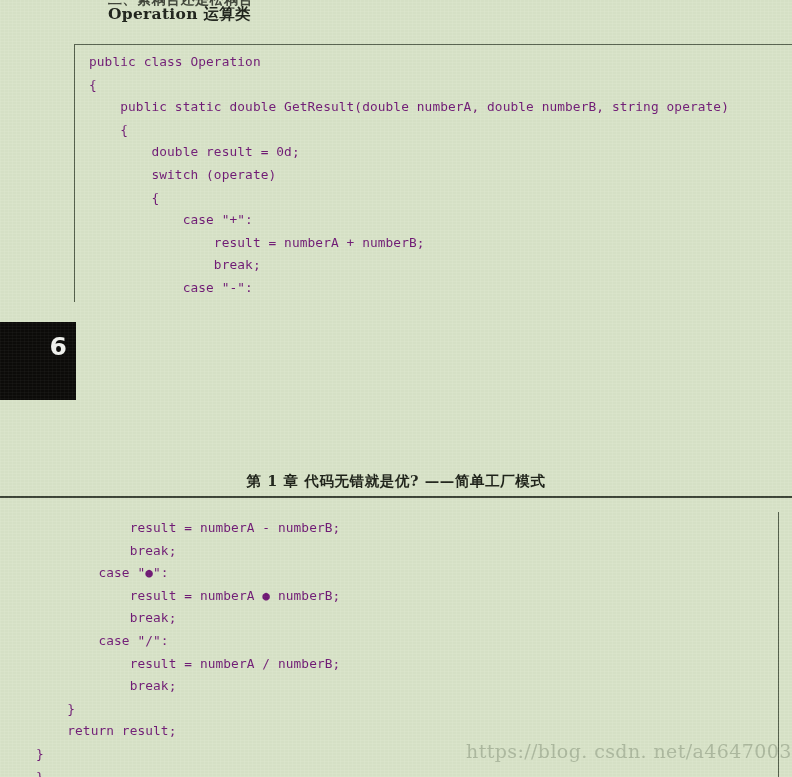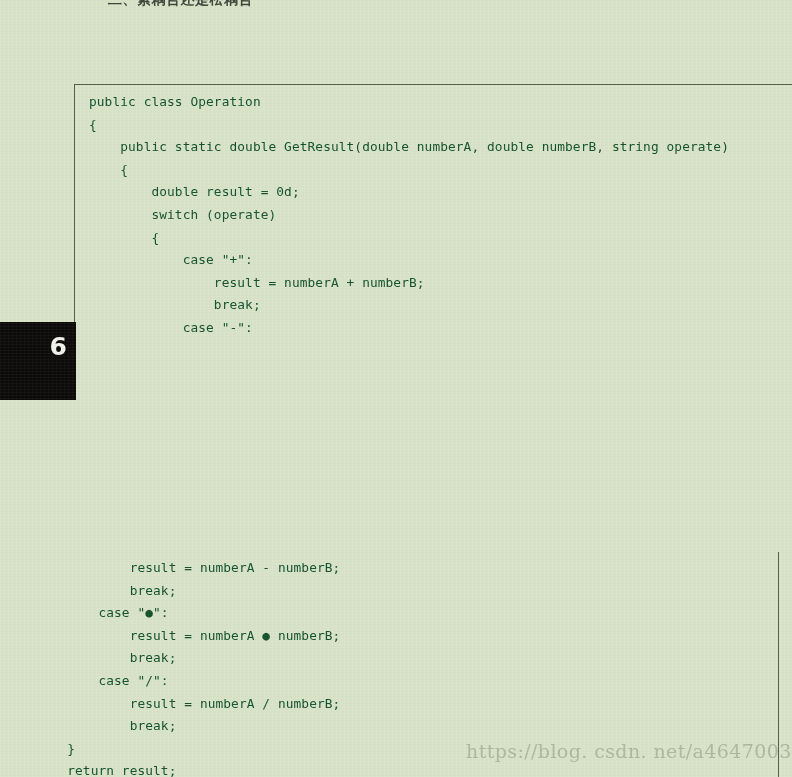--- a/index.html
+++ b/index.html
@@ -58,24 +58,23 @@
     letter-spacing: .3px;
     white-space: nowrap;
   }
 
   
   .code-block {
     position: absolute;
     font-family: "DejaVu Sans Mono", "Liberation Mono", monospace;
     font-size: 12.8px;
     line-height: 22.6px;
-    color: #14532d;
+    color: #701a75;
     white-space: pre;
     letter-spacing: .1px;
-    margin-top: 40px;
   }
 
   #code-block-top {
     left: 74px;
     top: 44px;
     width: 718px;
     height: 258px;
     border-top: 1.3px solid #55604c;
     border-left: 1.3px solid #55604c;
     box-sizing: border-box;
@@ -165,39 +164,44 @@
     z-index: 5;
   }
 </style>
 </head>
 <body style="background: rgb(217, 228, 201);">
 
 <div class="page">
 
   <div class="clipped-line">二、紧耦合还是松耦合</div>
 
+  <div class="section-title">Operation 运算类</div>
 
   <div class="code-block" id="code-block-top">
     <div class="code-text">public class Operation
 {
     public static double GetResult(double numberA, double numberB, string operate)
     {
         double result = 0d;
         switch (operate)
         {
             case "+":
                 result = numberA + numberB;
                 break;
             case "-":</div>
   </div>
 
   <div class="page-tab" style="background: rgb(13, 12, 10);">
     <div class="folio" style="color: rgb(242, 243, 239);">6</div>
   </div>
 
+  <div class="running-head">
+    <div class="rh-text">第 1 章  代码无错就是优?  ——简单工厂模式</div>
+    <div class="rh-rule" style="background: rgb(60, 68, 54);"></div>
+  </div>
 
   <div class="code-block" id="code-block-bottom">
     <div class="code-text">            result = numberA - numberB;
             break;
         case "●":
             result = numberA ● numberB;
             break;
         case "/":
             result = numberA / numberB;
             break;

